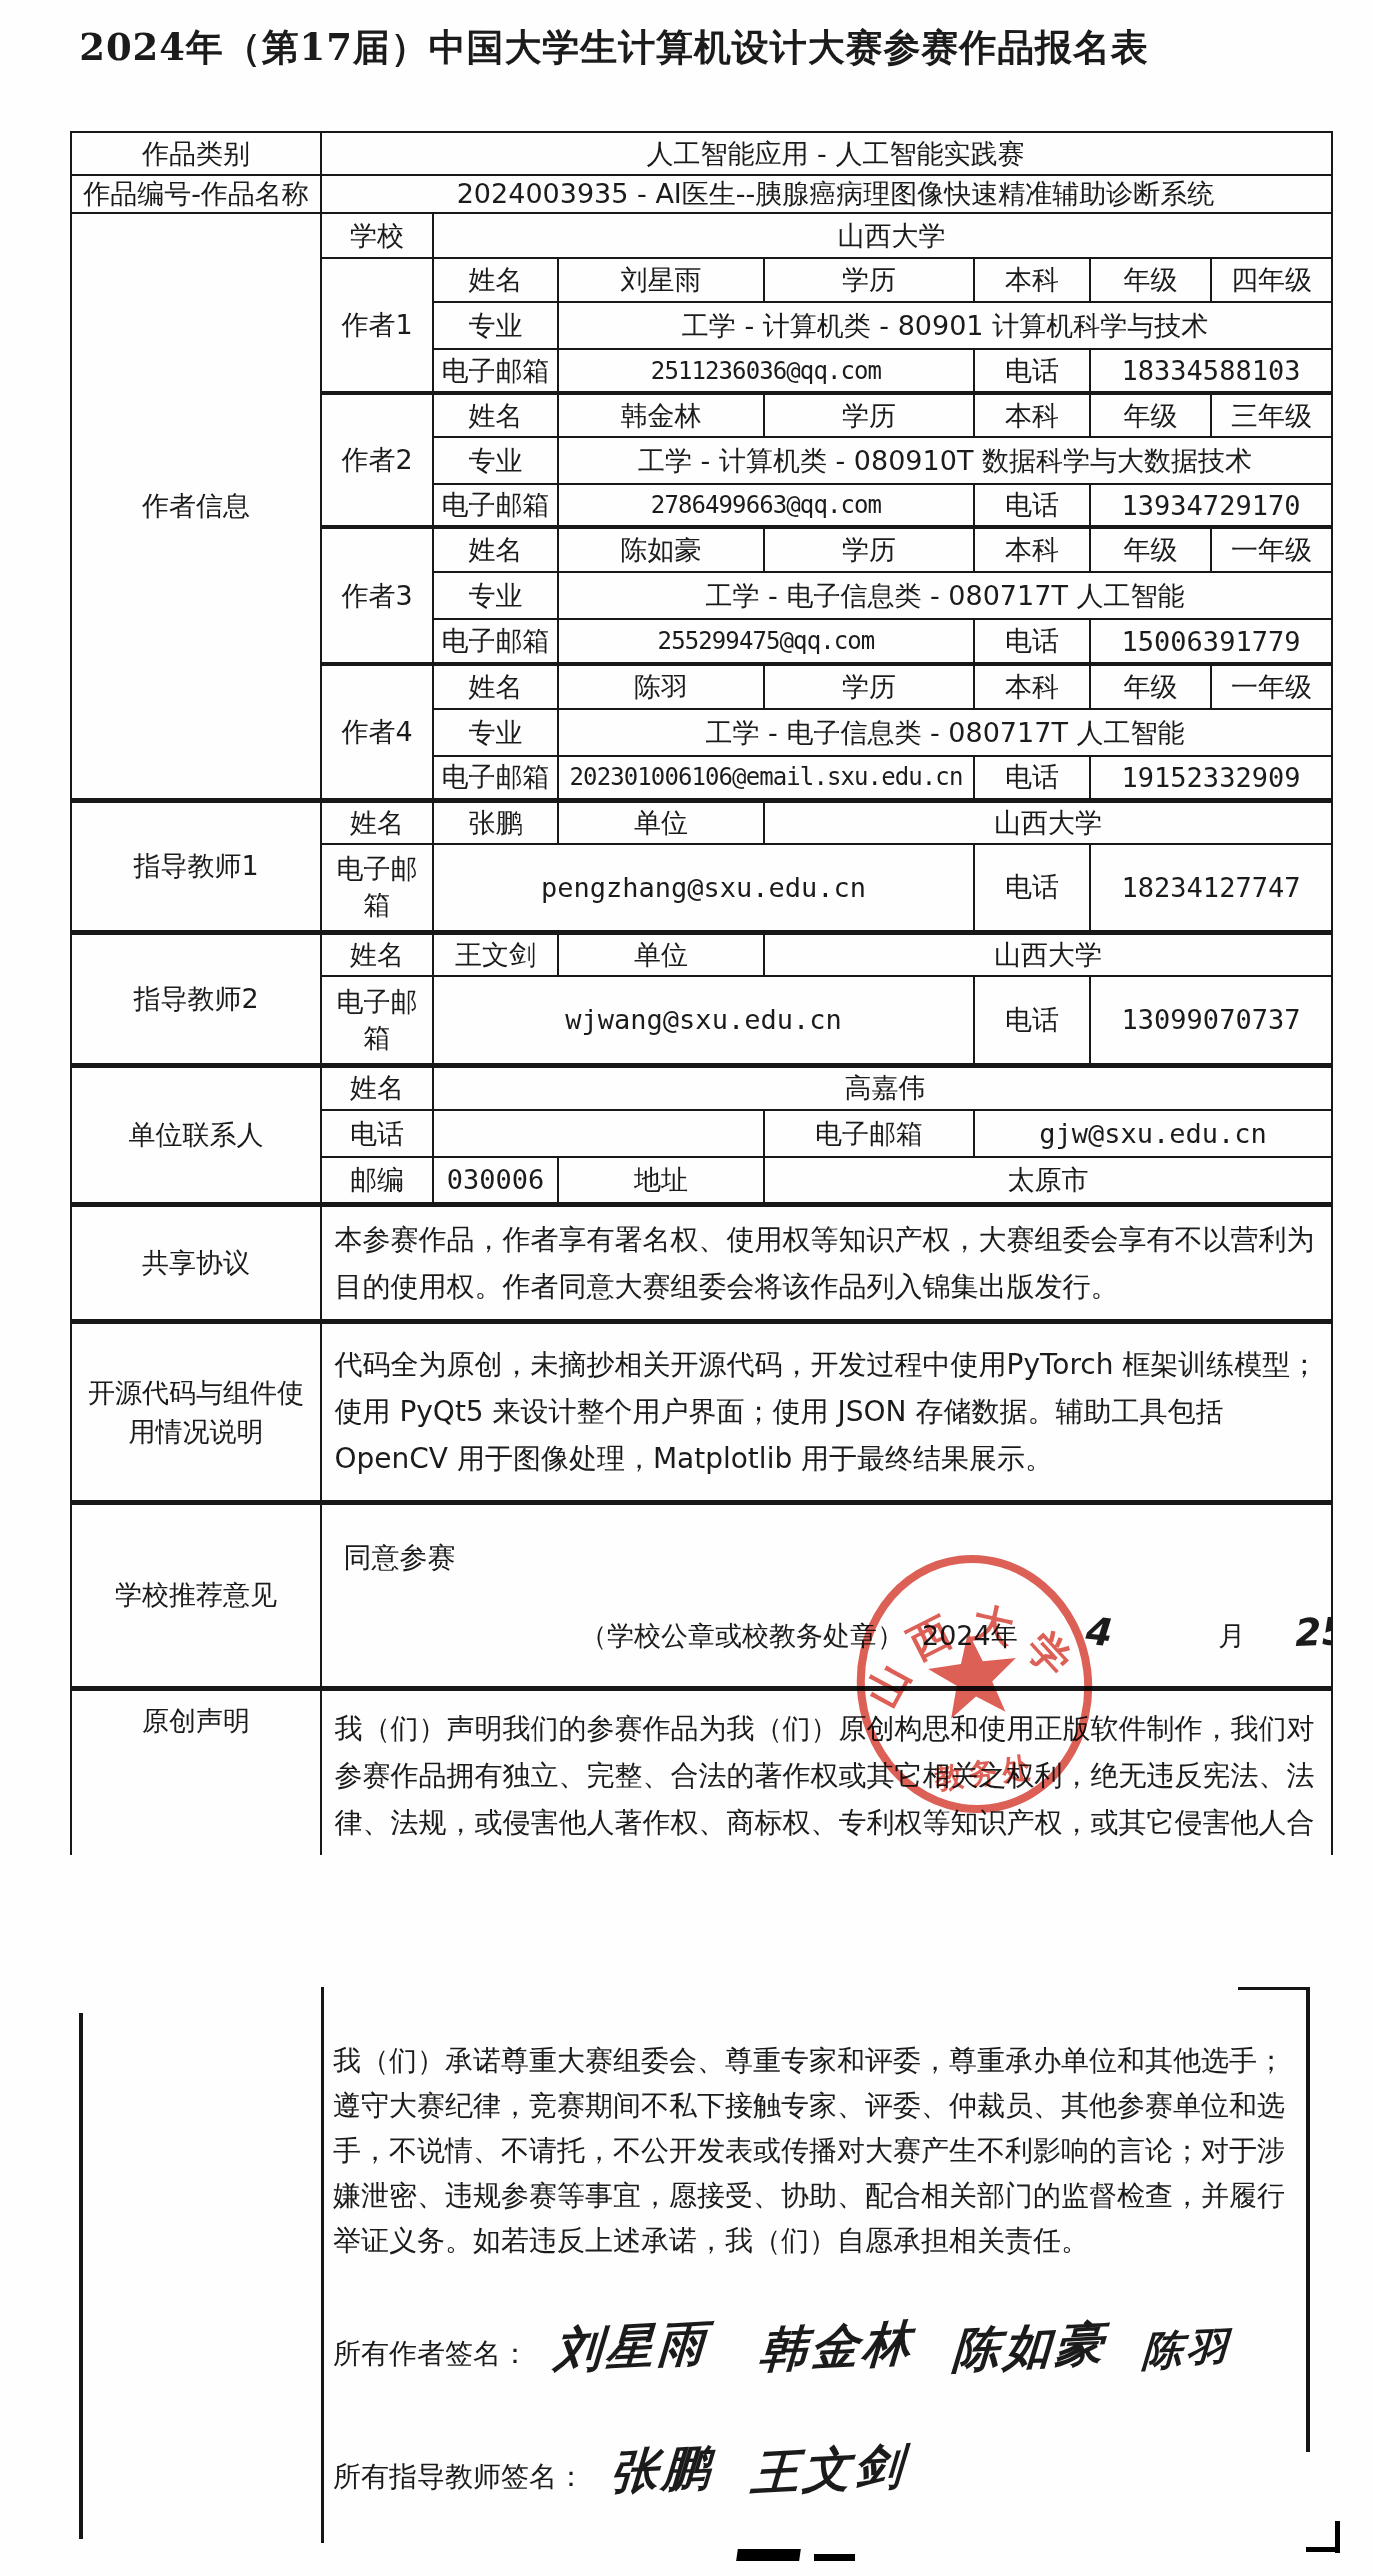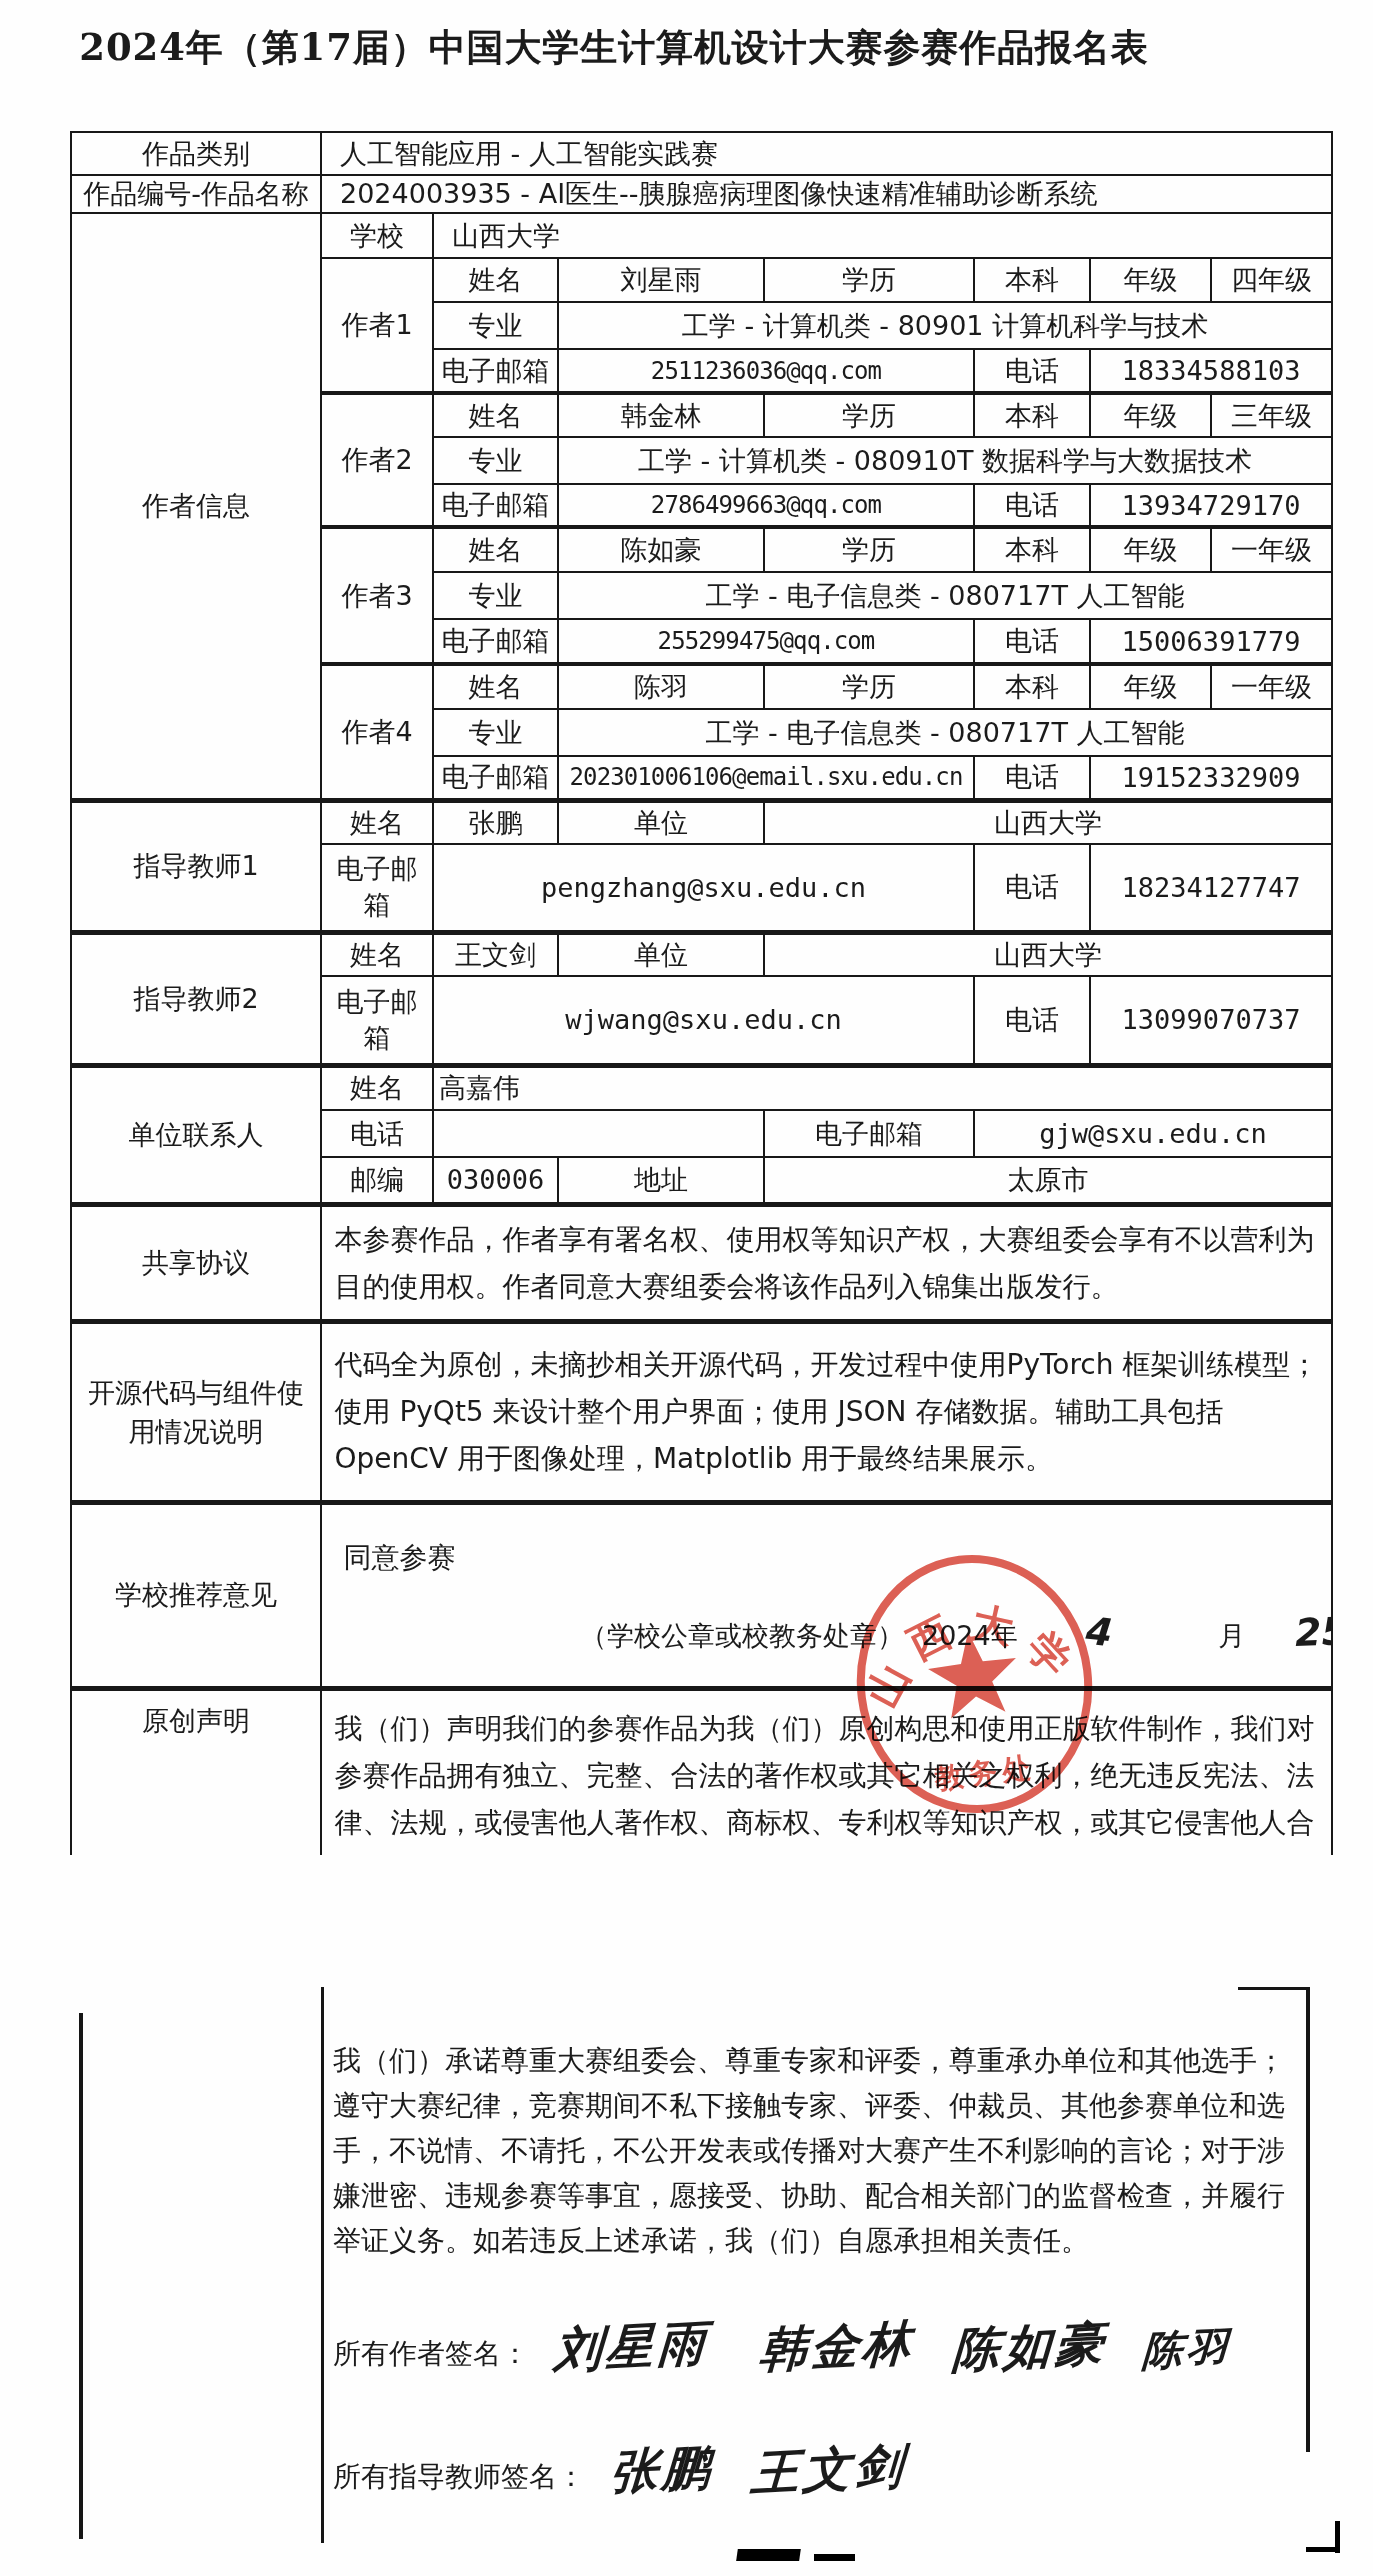--- a/index.html
+++ b/index.html
@@ -15,21 +15,21 @@
   }
   #page1-table{position:absolute;left:70px;top:131px;}
   table{border-collapse:collapse;table-layout:fixed;}
   td{
     border:2.7px solid #181818;font-size:27px;text-align:center;vertical-align:middle;
     padding:0;overflow:hidden;
   }
   tr.sec td{border-top-width:5.4px;}
   tr.grp td{border-top-width:4.5px;}
   tr.open td{border-bottom:none;}
-  td.lft{text-align:left;padding-left:18px;border-radius:20px;}
+  td.lft{text-align:center;padding-left:18px;border-radius:20px;}
   td.wrapLab{padding:0 14.3px;line-height:39px;}
   td.wrapNarrow{padding:0 12.5px;line-height:36px;}
   td.mono{font-family:"DejaVu Sans Mono",monospace;}
   td.email{font-family:"DejaVu Sans Mono",monospace;font-size:24px;letter-spacing:-0.9px;white-space:nowrap;}
   td.txt{
     text-align:left;padding:9px 12.5px;font-size:28px;line-height:47px;vertical-align:middle;
   }
   td.decl-lab{vertical-align:top;padding-top:12.5px;}
   td.rec{position:relative;text-align:left;}
   .agree{position:absolute;top:34px;left:21.5px;font-size:28px;}

